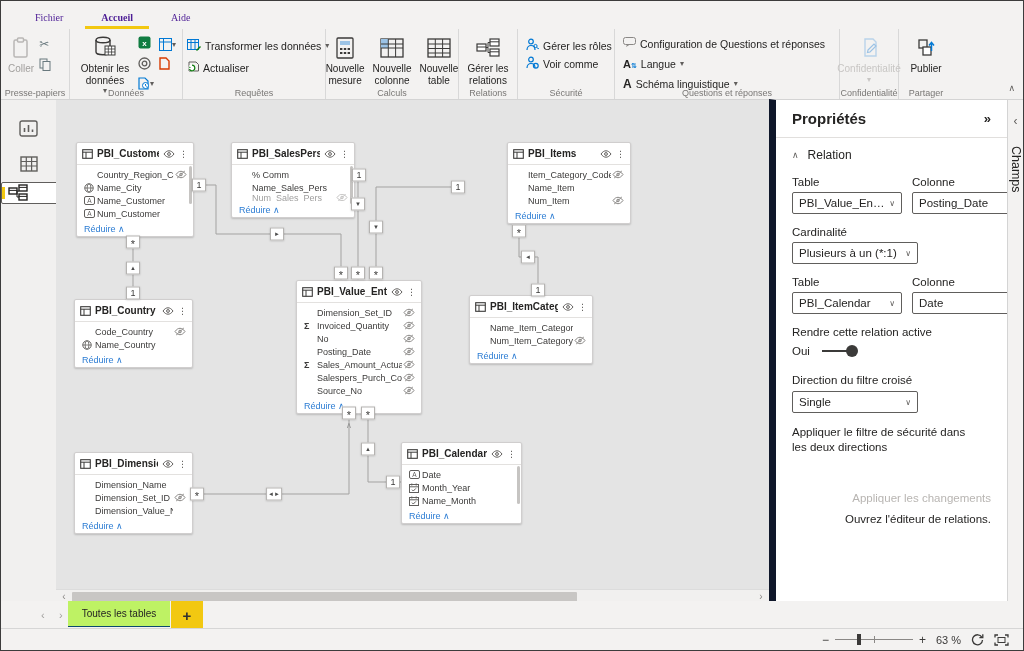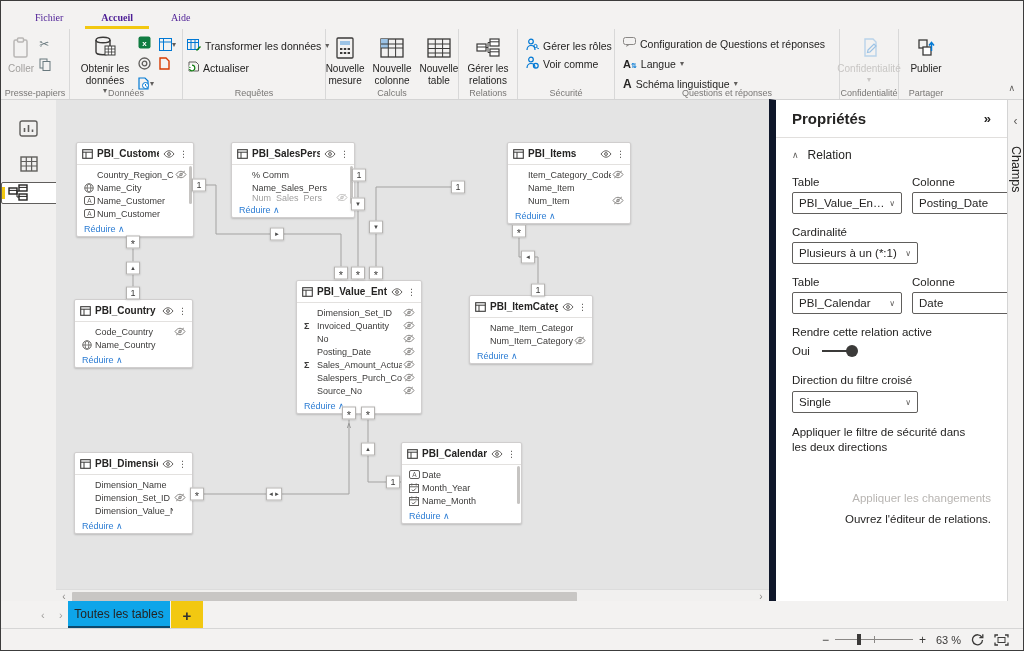--- a/index.html
+++ b/index.html
@@ -82,22 +82,22 @@
   .linkline{text-align:right;font-size:11.5px;margin-top:4px;}
   .linkline.gray{color:#b8b5b2;margin-top:37px;}
   .linkline.dark{color:#252423;margin-top:9px;cursor:pointer;}
   
   .champs{position:absolute;left:1006px;top:98px;right:0;bottom:49px;background:#f3f2f1;border-top:1px solid #d4d4d4;border-left:1px solid #d4d4d4;}
   .champs .cchev{display:block;text-align:center;font-size:12px;color:#605e5c;padding-top:14px;cursor:pointer;}
   .champs .ctext{writing-mode:vertical-rl;font-size:12.5px;color:#252423;margin:18px auto 0;display:block;}
   
   .tabrow{position:absolute;left:0;right:0;bottom:21px;height:28px;background:#f3f2f1;}
   .tnav{position:absolute;top:8px;font-size:11px;color:#a19f9d;cursor:pointer;}
-  .tab{position:absolute;left:67px;top:0;width:102px;height:25px;background:#0ea5e9;border-bottom:3px solid #0c4a6e;
-       display:flex;align-items:center;justify-content:center;font-size:12px;cursor:pointer;}
+  .tab{position:absolute;left:67px;top:0;width:102px;height:25px;background:#bef264;border-bottom:1px solid #0c4a6e;
+       display:flex;align-items:center;justify-content:center;font-size:10px;cursor:pointer;}
   .addtab{position:absolute;left:170px;top:0;width:32px;height:28px;background:#f2c811;display:flex;align-items:center;justify-content:center;
           font-size:15px;font-weight:bold;color:#323130;cursor:pointer;}
   
   .status{position:absolute;left:0;right:0;bottom:0;height:21px;background:#f3f2f1;border-top:1px solid #d6d6d6;
           display:flex;align-items:center;justify-content:flex-end;gap:10px;padding-right:14px;font-size:11px;color:#3b3a39;}
   .zoomslider{display:flex;align-items:center;gap:6px;}
   .ztrack{position:relative;width:78px;height:1px;background:#8a8886;}
   .zthumb{position:absolute;left:22px;top:-5px;width:4px;height:11px;background:#3b3a39;}
   .ztick{position:absolute;left:39px;top:-3px;width:1px;height:7px;background:#8a8886;}
   .zbtn{cursor:pointer;font-size:12px;color:#3b3a39;}

